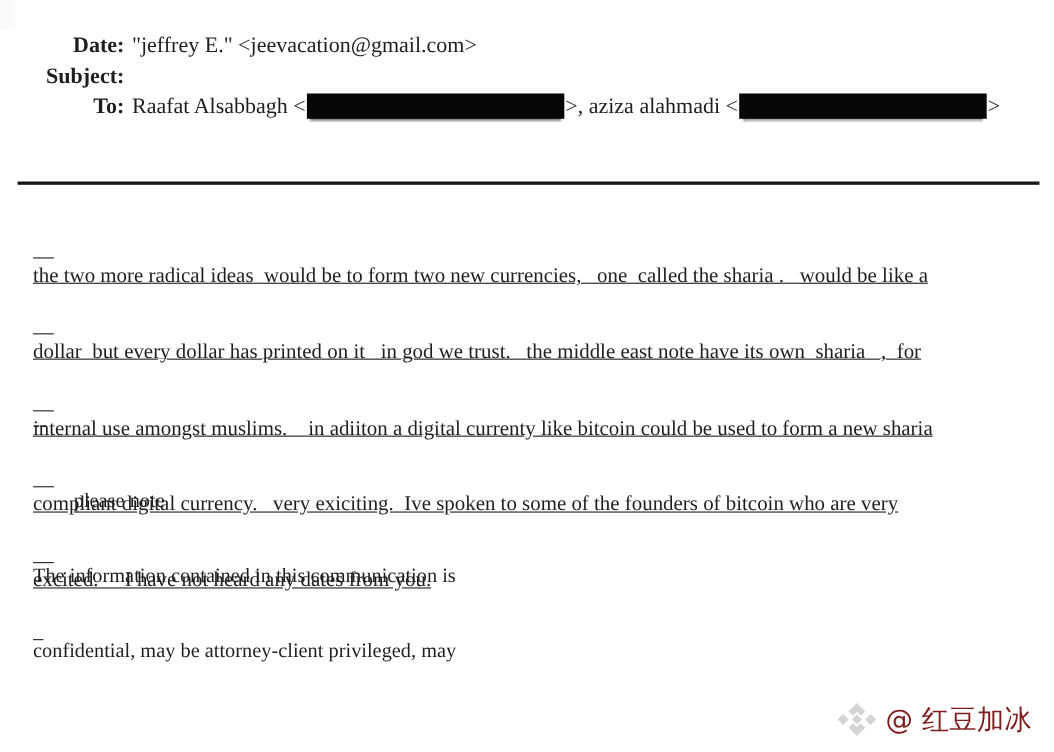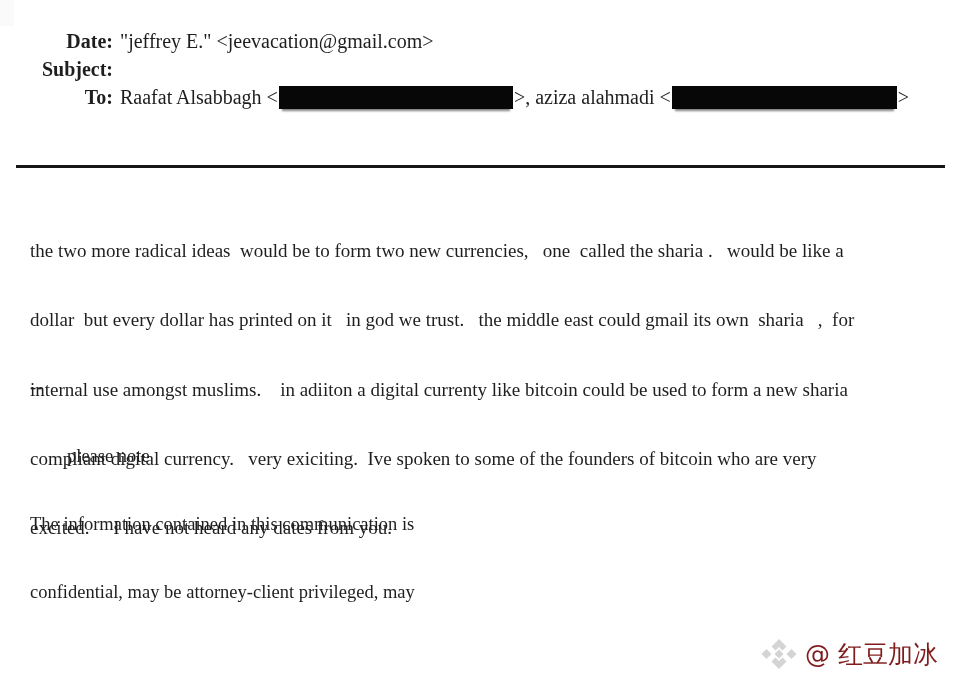--- a/index.html
+++ b/index.html
@@ -56,20 +56,21 @@
     background: #161616;
   }
   
   .body-text {
     position: absolute;
     left: 30px;
     top: 193px;
     font-size: 19px;
     line-height: 23.1px;
     white-space: pre;
+    text-decoration: underline;
   }
   
   .signature {
     position: absolute;
     left: 30px;
     top: 331px;
     font-size: 18.5px;
     line-height: 22.7px;
     white-space: pre;
   }
@@ -107,21 +108,21 @@
     <div class="hrow">
       <span class="hlabel">To:</span>
       <span class="hvalue"><span>Raafat Alsabbagh &lt;</span><span class="redaction"></span><span>&gt;, aziza alahmadi &lt;</span><span class="redaction r2"></span><span>&gt;</span></span>
     </div>
   </div>
 
   <div class="separator"></div>
 
   <div class="body-text">
     <div>the two more radical ideas  would be to form two new currencies,   one  called the sharia .   would be like a</div>
-    <div>dollar  but every dollar has printed on it   in god we trust.   the middle east could gmail its own  sharia   ,  for</div>
+    <div>dollar  but every dollar has printed on it   in god we trust.   the middle east note have its own  sharia   ,  for</div>
     <div>internal use amongst muslims.    in adiiton a digital currenty like bitcoin could be used to form a new sharia</div>
     <div>compliant digital currency.   very exiciting.  Ive spoken to some of the founders of bitcoin who are very</div>
     <div>excited.     I have not heard any dates from you.</div>
   </div>
 
   <div class="signature">
     <div>--</div>
     <div>        please note</div>
     <div>The information contained in this communication is</div>
     <div>confidential, may be attorney-client privileged, may</div>

